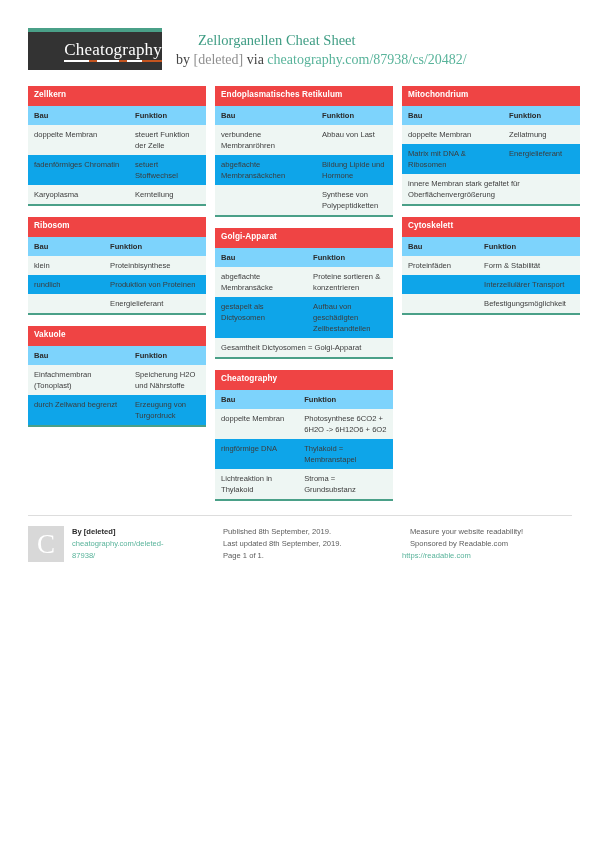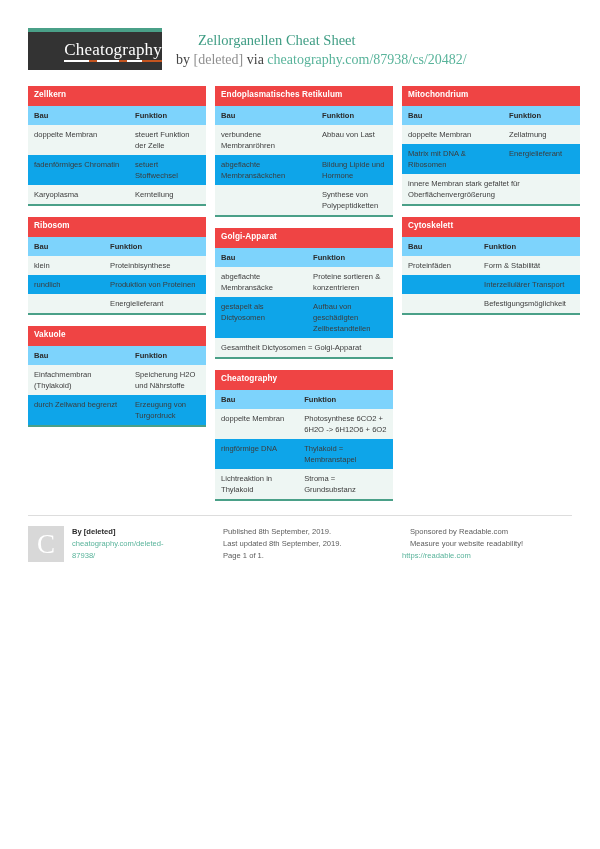--- a/index.html
+++ b/index.html
@@ -251,21 +251,21 @@
 
       <div class="card">
         <div class="card-title">Vakuole</div>
         <table class="tbl w-50">
           <tbody>
               <tr class="plain">
             <th>Bau</th>
             <th>Funktion</th>
           </tr>
           <tr class="alt">
-            <td>Einfachmembran (Thylakoid)</td>
+            <td>Einfachmembran (Tonoplast)</td>
             <td>Speicherung H2O und Nährstoffe</td>
           </tr>
           <tr class="plain">
             <td>durch Zellwand begrenzt</td>
             <td>Erzeugung von Turgordruck</td>
           </tr>
         </tbody>
           </table>
       </div>
 
@@ -412,23 +412,23 @@
       </div>
     </div>
 
     <div class="fcol">
       <div class="fline dim">Published 8th September, 2019.</div>
       <div class="fline dim">Last updated 8th September, 2019.</div>
       <div class="fline dim">Page 1 of 1.</div>
     </div>
 
     <div class="fcol">
+      <div class="fline dim">Measure your website readability!</div>
       <div class="fline dim">
         <span>Sponsored by</span>
         <span class="b">Readable.com</span>
       </div>
-      <div class="fline dim">Measure your website readability!</div>
       <div class="fline lnk">https://readable.com</div>
     </div>
 
   </div>
 
 </div>
 
 </body></html>

